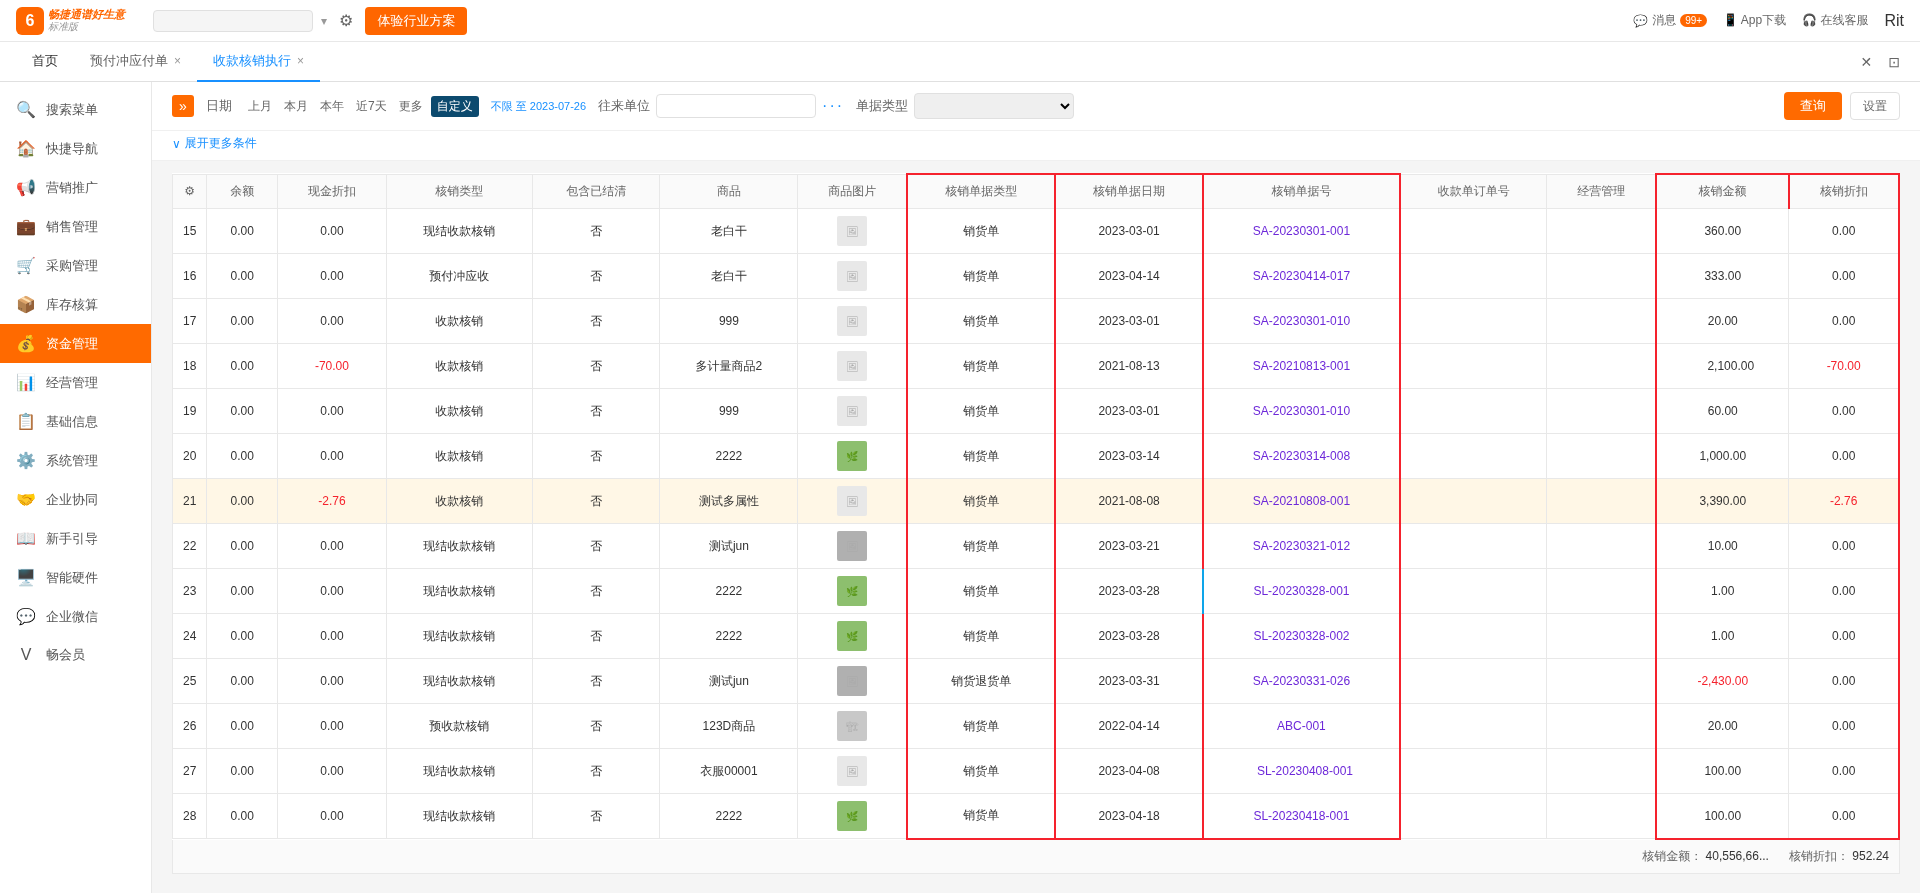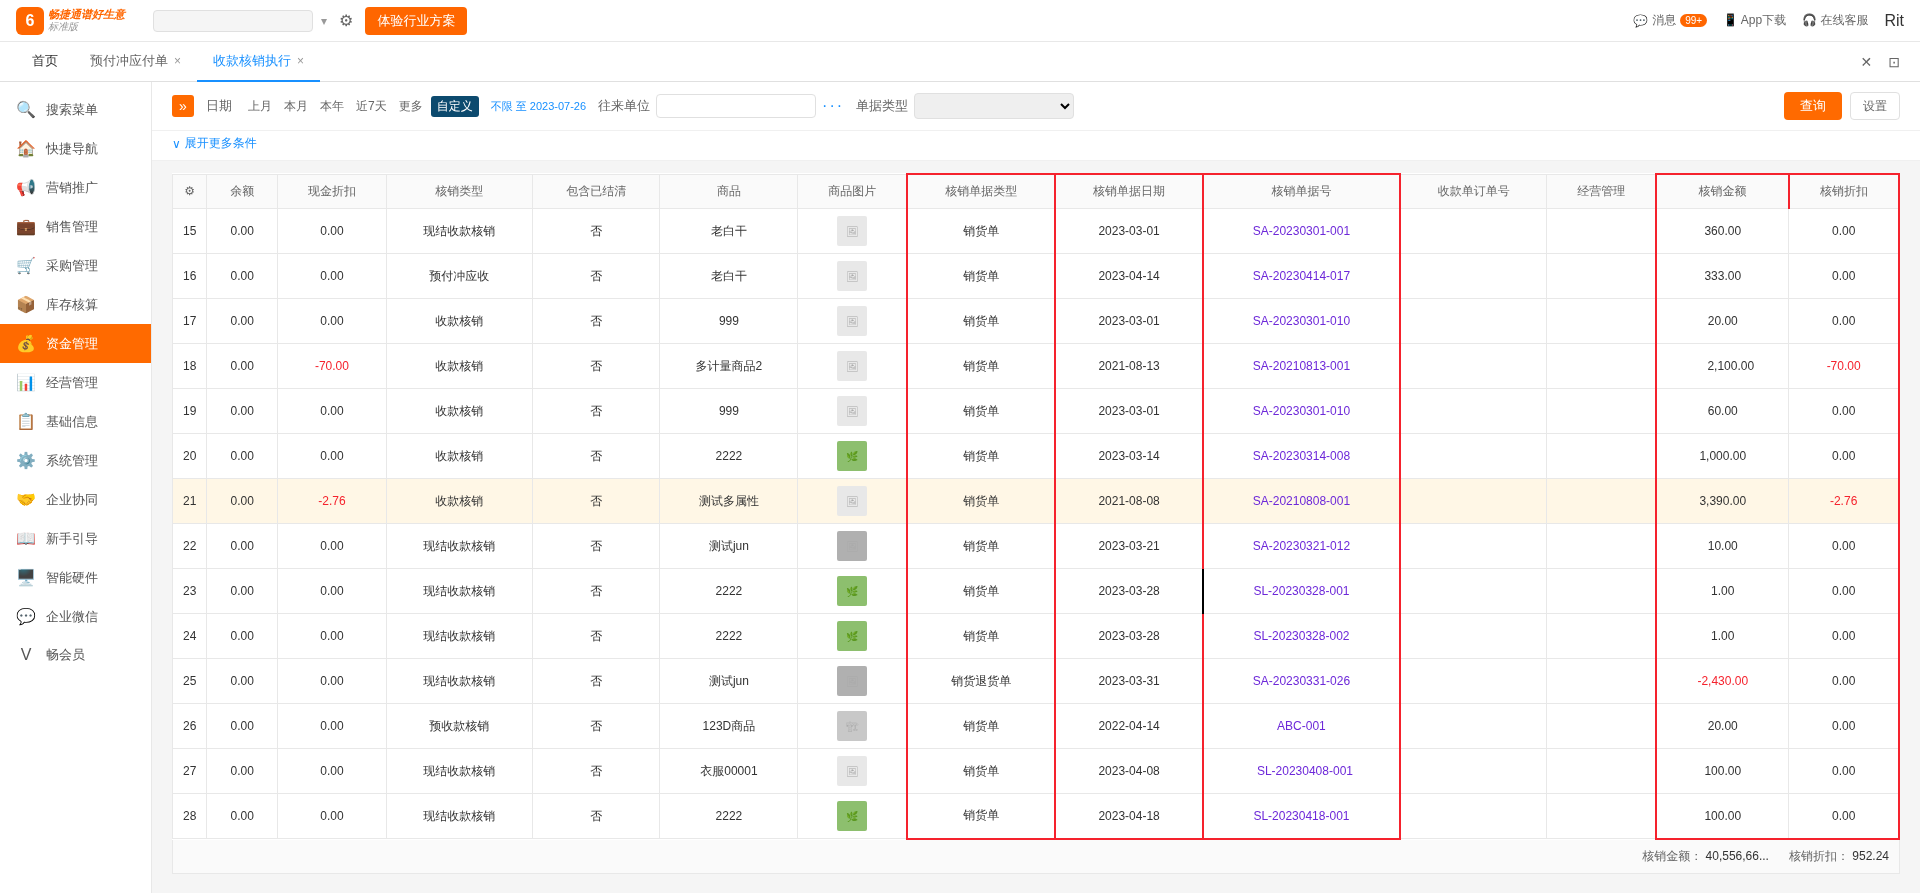--- a/index.html
+++ b/index.html
@@ -407,21 +407,21 @@
       <td>0.00</td>
       <td style="">0.00</td>
       <td>现结收款核销</td>
       <td>否</td>
       <td>2222</td>
       <td>
                   <div class="img-placeholder" style="background:#8dbf6e;">🌿</div>
                 </td>
       <td style="border-left:2px solid #f5222d;border-right:1px solid #e8e8e8;">销货单</td>
       <td style="border-left:2px solid #f5222d;border-right:1px solid #e8e8e8;">2023-03-28</td>
-      <td style="border-left:2px solid #000000;border-right:2px solid #f5222d;"><a class="link-text" href="#">SL-20230328-001</a></td>
+      <td style="border-left:2px solid #0ea5e9;border-right:2px solid #f5222d;"><a class="link-text" href="#">SL-20230328-001</a></td>
       <td></td>
       <td></td>
       <td style="border-left:2px solid #f5222d;border-right:1px solid #e8e8e8;">1.00</td>
       <td style="border-left:1px solid #e8e8e8;border-right:2px solid #f5222d;">0.00</td>
     </tr>
               <tr>
       <td>24</td>
       <td>0.00</td>
       <td style="">0.00</td>
       <td>现结收款核销</td>

